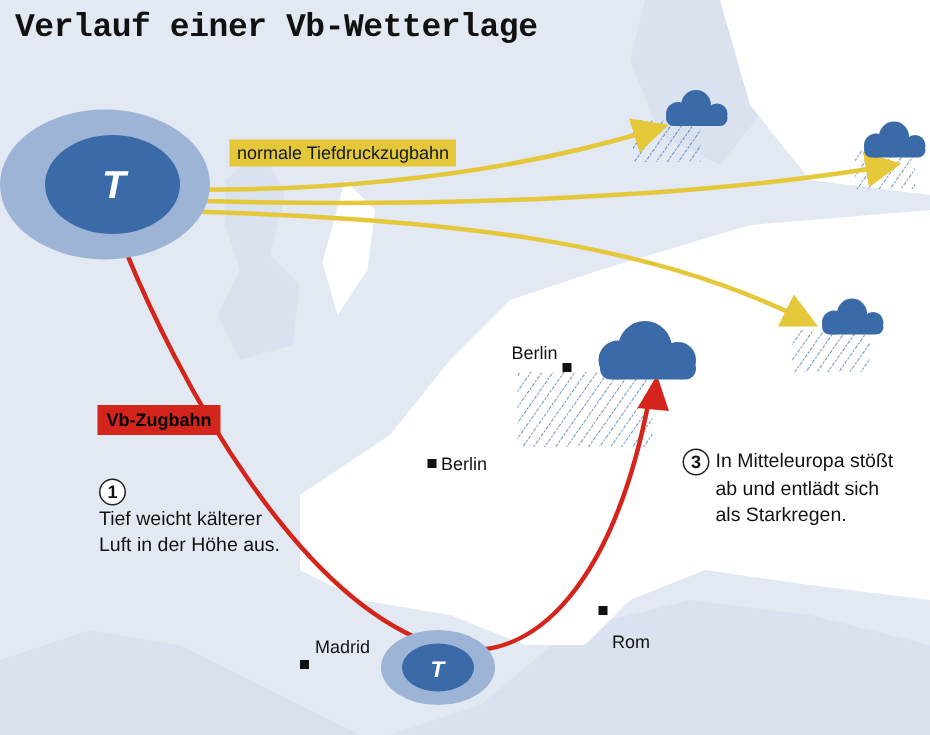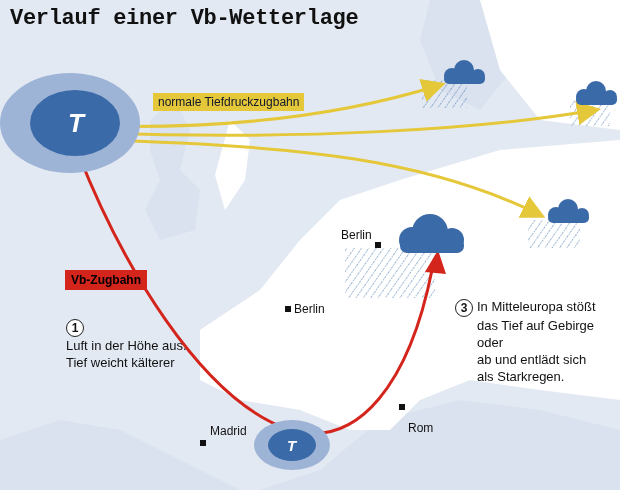--- a/index.html
+++ b/index.html
@@ -101,25 +101,24 @@
 <div class="lbl-yellow">normale Tiefdruckzugbahn</div>
 <div class="lbl-red">Vb-Zugbahn</div>
 
 <div class="city" style="left:341px;top:228px;">Berlin</div>
 <div class="city" style="left:294px;top:302px;">Berlin</div>
 <div class="city" style="left:408px;top:421px;">Rom</div>
 <div class="city" style="left:210px;top:424px;">Madrid</div>
 
 <div class="step" style="left:66px;top:318px;">
   <div><span class="num">1</span></div>
+  <div>Tief weicht kälterer</div>
   <div>Luft in der Höhe aus.</div>
-  <div>Tief weicht kälterer</div>
 </div>
 
 <div class="step" style="left:356px;top:438px;">
 </div>
 
 <div class="step" style="left:428px;top:298px;margin-left:27px;">
   <div><span class="num">3</span><span>In Mitteleuropa stößt</span></div>
-  <div style="padding-left:22px;">das Tief auf Gebirge oder</div>
   <div style="padding-left:22px;">ab und entlädt sich</div>
   <div style="padding-left:22px;">als Starkregen.</div>
 </div>
 
 </body></html>

